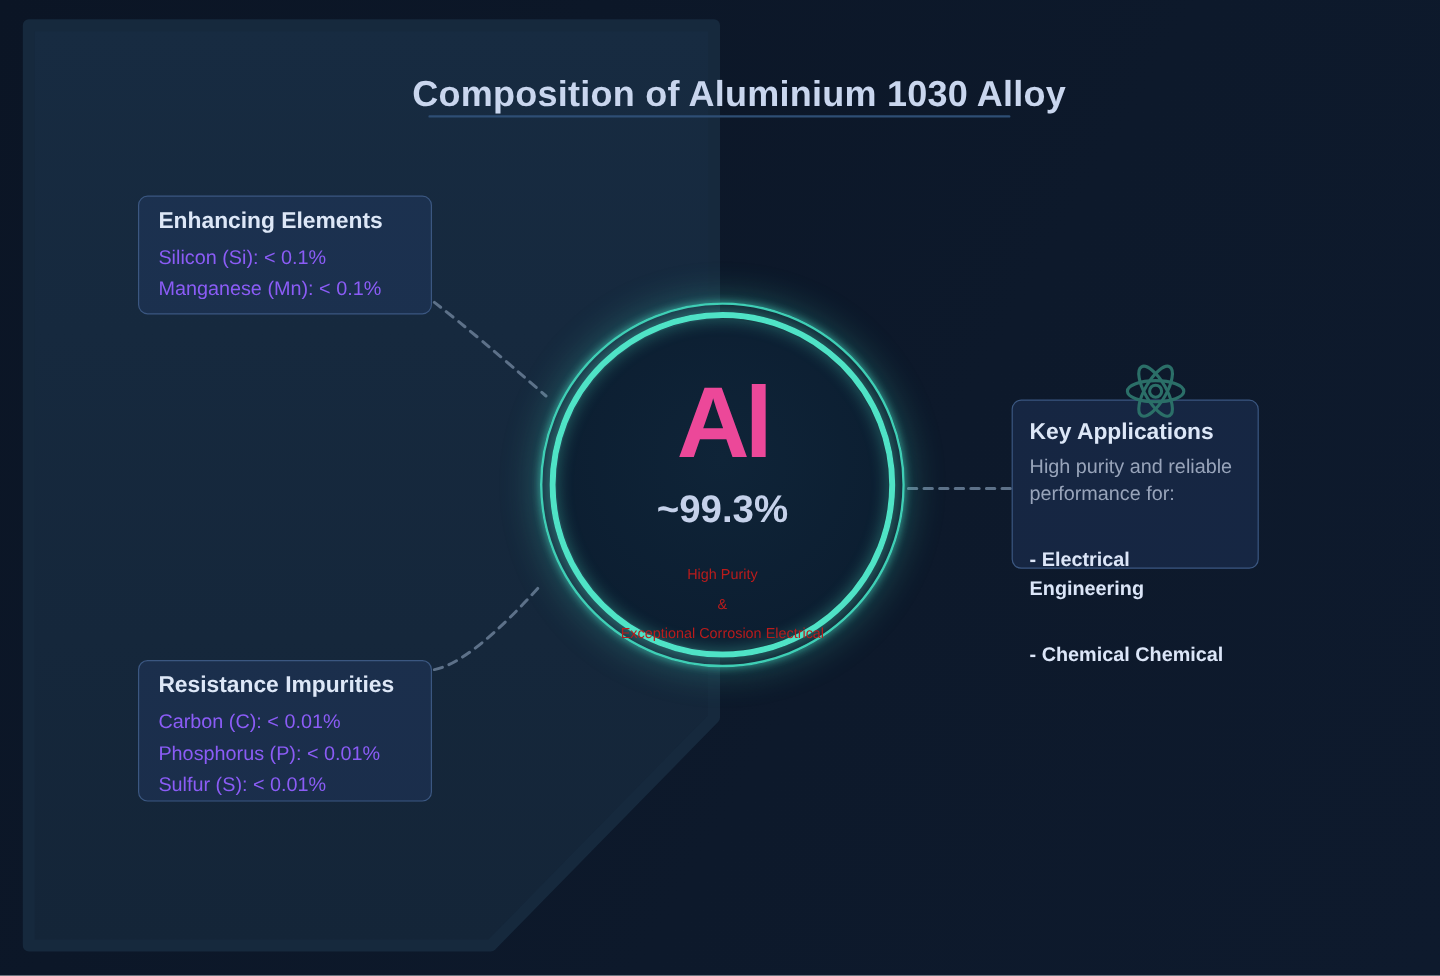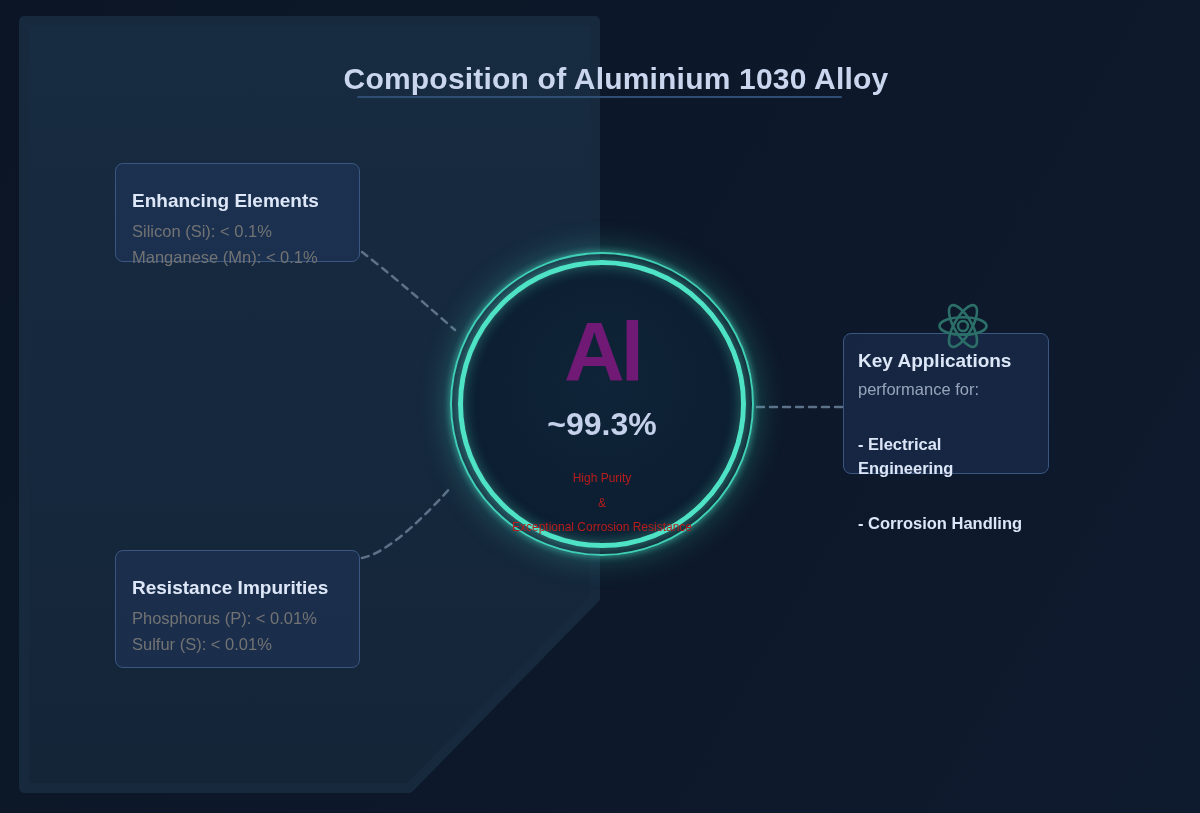--- a/index.html
+++ b/index.html
@@ -25,28 +25,28 @@
   .title-underline {
     position: absolute; left: 357px; top: 96px; width: 485px; height: 2px;
     background: #2e4e74; border-radius: 1px;
   }
 
   .card {
     position: absolute; box-sizing: border-box;
     background: rgba(36, 60, 104, 0.38);
     border: 1px solid #3b5781;
     border-radius: 8px;
-    padding: 26px 16px;
+    padding: 10px 16px;
   }
   .card-heading {
     margin: 0 0 6px 0;
     font-size: 19px; font-weight: bold; color: #dde7f7;
   }
   .card-line {
-    font-size: 16.5px; line-height: 26px; color: #737373;
+    font-size: 16.5px; line-height: 26px; color: #8b5cf6;
   }
   .card-enhancing  { left: 115px; top: 163px; width: 245px; height: 99px; }
   .card-impurities { left: 115px; top: 550px; width: 245px; height: 118px; }
   .card-applications { left: 843px; top: 333px; width: 206px; height: 141px; padding: 16px 14px; }
   .card-applications .intro-line { font-size: 16.5px; line-height: 23px; color: #98a4ba; }
   .card-applications .intro-block { margin-bottom: 9px; }
   .app-item {
     font-size: 16.5px; line-height: 24px; font-weight: 600; color: #dce6f8; margin-top: 31px;
   }
 
@@ -66,21 +66,21 @@
     z-index: 1;
   }
   .circle-core {
     position: absolute; inset: 14px; border-radius: 50%;
     background: radial-gradient(circle at 50% 42%, #0f2438 0%, #0c1e31 72%, #0c1d2f 100%);
     z-index: 0;
   }
   .element-symbol {
     position: absolute; left: 50%; top: 100px; transform: translate(-50%, -50%);
     font-size: 84px; font-weight: bold; letter-spacing: -4px;
-    color: #701a75; z-index: 3; line-height: 1;
+    color: #ec4899; z-index: 3; line-height: 1;
   }
   .element-purity {
     position: absolute; left: 50%; top: 172px; transform: translate(-50%, -50%);
     font-size: 32px; color: #c5d1ea; z-index: 3; line-height: 1; font-weight: bold;
   }
   .element-subtitle {
     position: absolute; left: 50%; top: 251px; transform: translate(-50%, -50%);
     width: 330px; text-align: center;
     font-size: 12px; line-height: 24.5px; color: #b91c1c;
     z-index: 3;
@@ -111,31 +111,33 @@
   <div class="title-underline"></div>
 
   <div class="card card-enhancing">
     <h2 class="card-heading">Enhancing Elements</h2>
     <div class="card-line">Silicon (Si): &lt; 0.1%</div>
     <div class="card-line">Manganese (Mn): &lt; 0.1%</div>
   </div>
 
   <div class="card card-impurities">
     <h2 class="card-heading">Resistance Impurities</h2>
+    <div class="card-line">Carbon (C): &lt; 0.01%</div>
     <div class="card-line">Phosphorus (P): &lt; 0.01%</div>
     <div class="card-line">Sulfur (S): &lt; 0.01%</div>
   </div>
 
   <div class="card card-applications">
     <h2 class="card-heading">Key Applications</h2>
     <div class="intro-block">
+      <div class="intro-line">High purity and reliable</div>
       <div class="intro-line">performance for:</div>
     </div>
     <div class="app-item">- Electrical Engineering</div>
-    <div class="app-item">- Corrosion Handling</div>
+    <div class="app-item">- Chemical Chemical</div>
   </div>
 
   <div class="atom-icon-wrap">
     <svg width="60" height="50" viewBox="0 0 60 50">
       <g fill="none" stroke="#2b6f68" stroke-width="2.6">
         <ellipse cx="30" cy="25" rx="23.5" ry="8.8"></ellipse>
         <ellipse cx="30" cy="25" rx="23.5" ry="8.8" transform="rotate(60 30 25)"></ellipse>
         <ellipse cx="30" cy="25" rx="23.5" ry="8.8" transform="rotate(120 30 25)"></ellipse>
         <circle cx="30" cy="25" r="5"></circle>
       </g>
@@ -144,17 +146,17 @@
 
   <div class="circle-wrap">
     <div class="circle-core"></div>
     <div class="ring-outer"></div>
     <div class="ring-inner"></div>
     <div class="element-symbol">Al</div>
     <div class="element-purity">~99.3%</div>
     <div class="element-subtitle">
       <div>High Purity</div>
       <div>&amp;</div>
-      <div>Exceptional Corrosion Resistance</div>
+      <div>Exceptional Corrosion Electrical</div>
     </div>
   </div>
 
 </div>
 
 </body></html>

